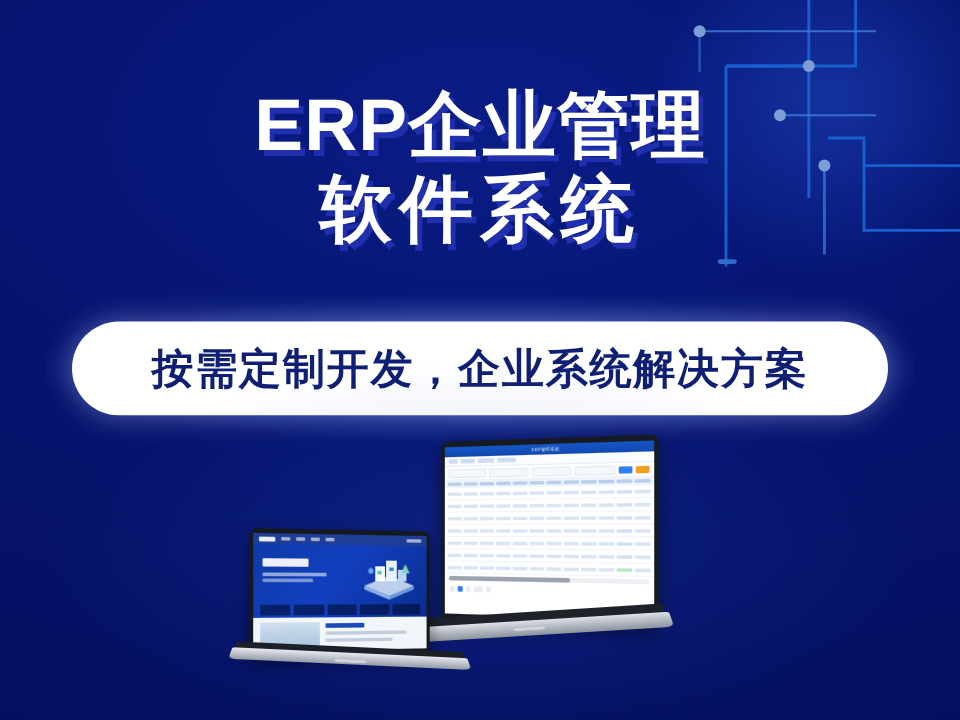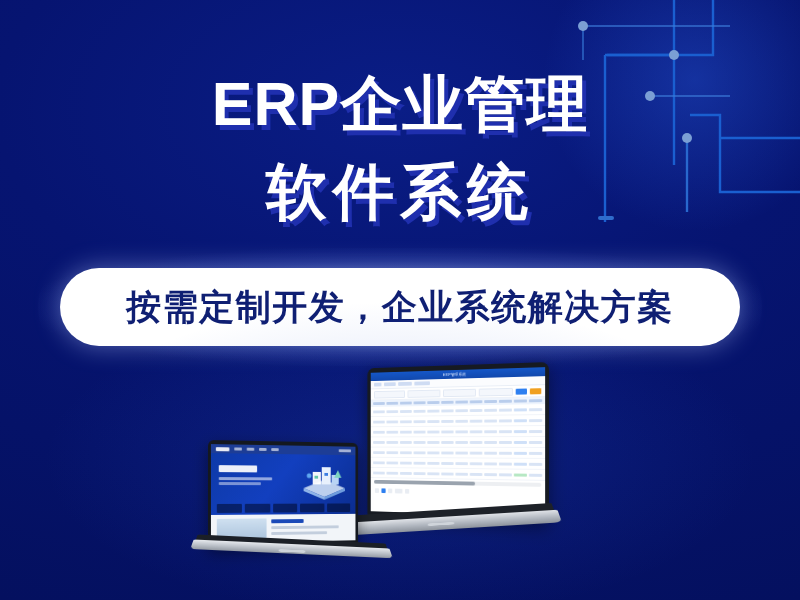--- a/index.html
+++ b/index.html
@@ -33,21 +33,21 @@
     position:absolute;left:0;right:0;top:74px;text-align:center;
     line-height:.99;
   }
   .headline .line{
     display:block;
     font-size:61px;font-weight:bold;letter-spacing:1px;
     color:#ffffff;
     text-shadow:4px 5px 0 #1f2fae;
     white-space:nowrap;
   }
-  .headline .line2{margin-top:28px;letter-spacing:6px;}
+  .headline .line2{margin-top:10px;letter-spacing:6px;}
 
   
   .pill-wrap{
     position:absolute;left:50%;top:268px;transform:translateX(-50%);
     width:680px;height:78px;
   }
   .pill-glow{
     position:absolute;left:-22px;top:-20px;width:724px;height:118px;border-radius:60px;
     background:radial-gradient(ellipse at 50% 50%, rgba(190,210,255,.55) 0%, rgba(90,120,230,.13) 55%, rgba(5,19,107,0) 75%);
   }

